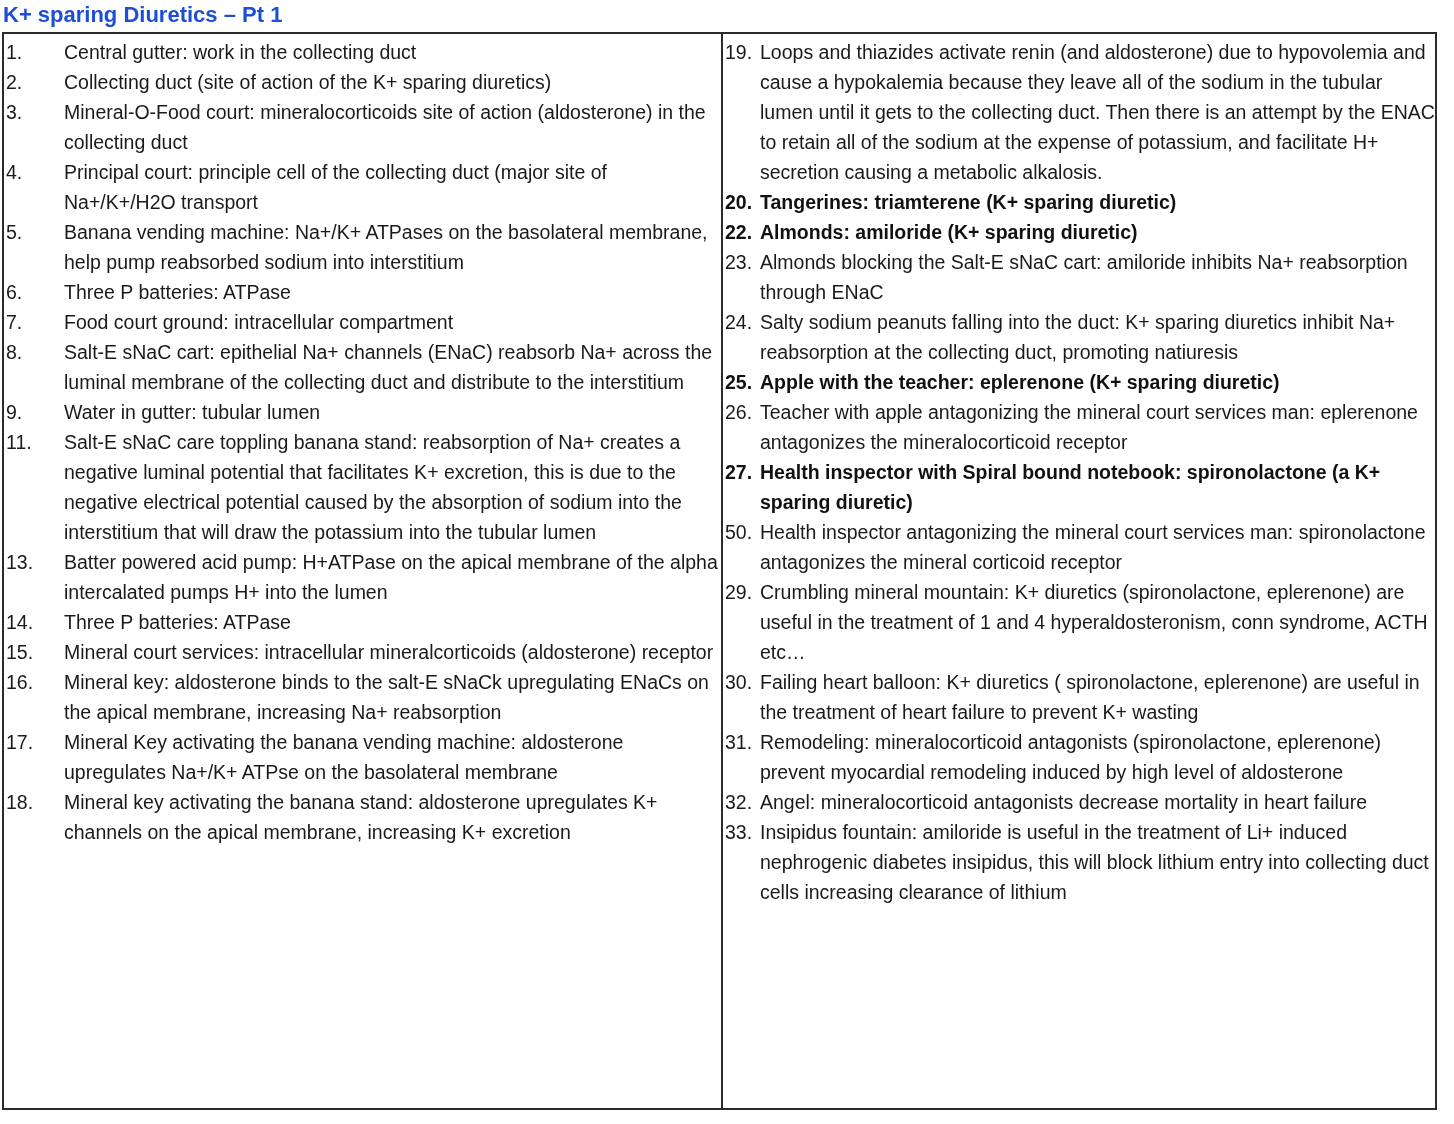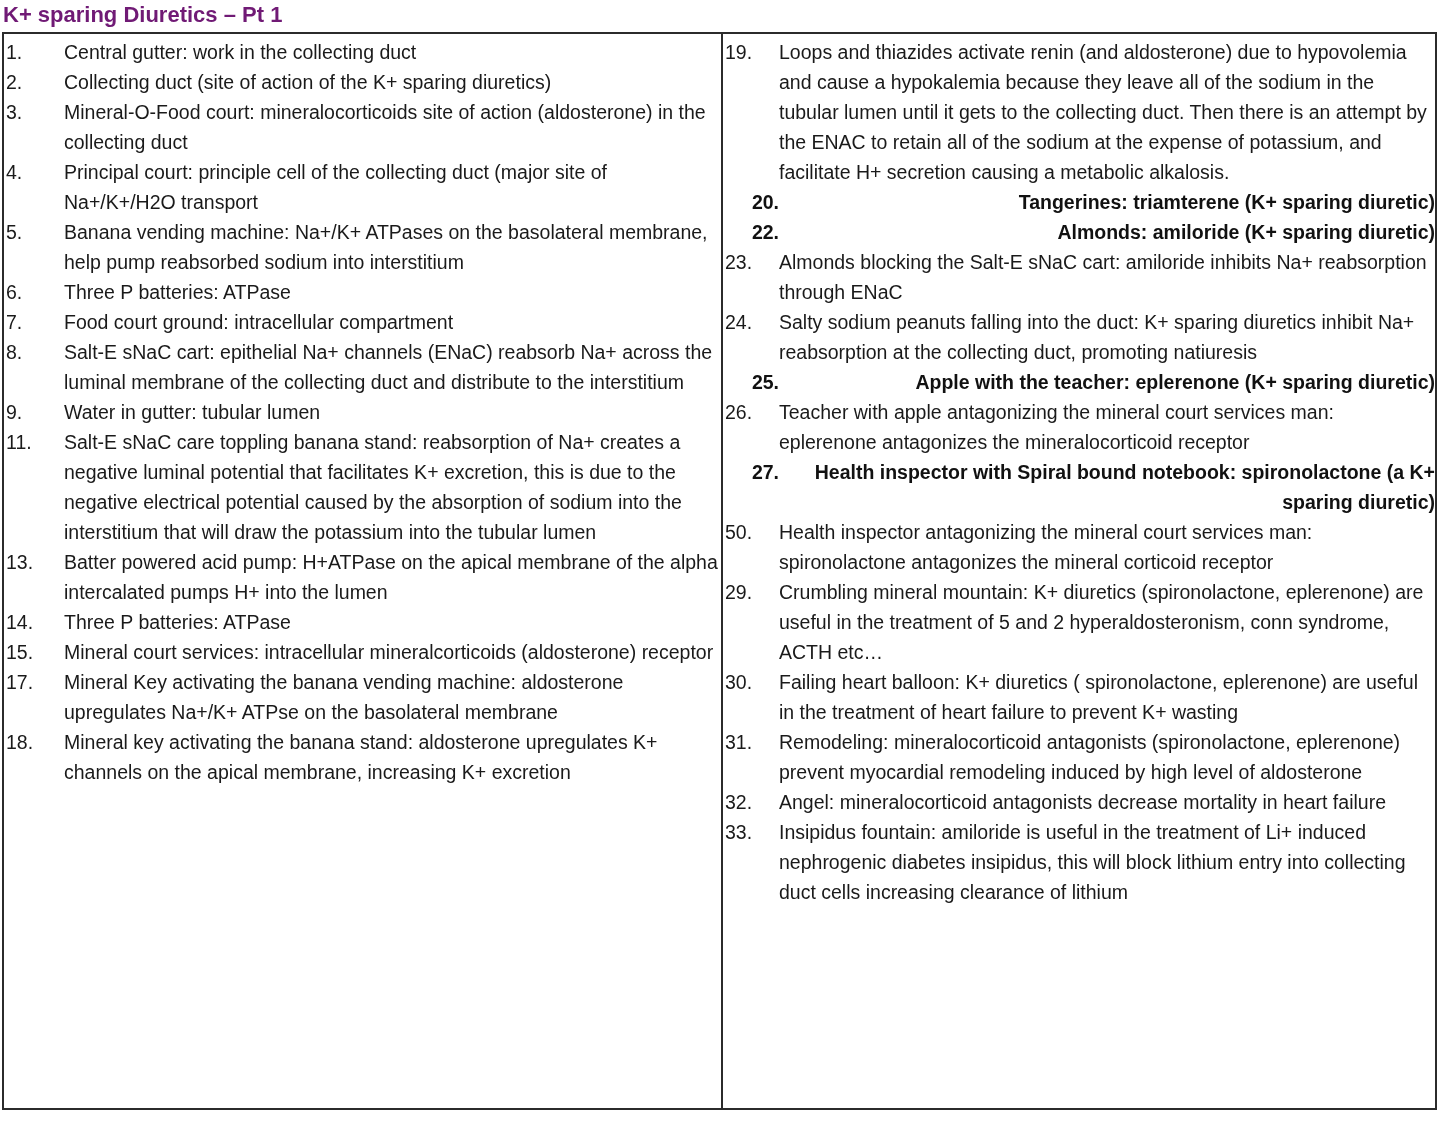--- a/index.html
+++ b/index.html
@@ -18,21 +18,21 @@
     height: 1124px;
     background: #ffffff;
     overflow: hidden;
   }
   .doc-title {
     position: absolute;
     left: 3px;
     top: 2px;
     font-size: 22px;
     font-weight: bold;
-    color: #701a75;
+    color: #1d4ed8;
     white-space: nowrap;
   }
   .notes-table {
     position: absolute;
     left: 2px;
     top: 32px;
     width: 1435px;
     height: 1078px;
     border: 2px solid #2b2b2b;
     box-sizing: border-box;
@@ -59,29 +59,28 @@
     font-size: 19.5px;
     line-height: 30px;
     color: #1a1a1a;
   }
   .item .num {
     flex: 0 0 auto;
     box-sizing: border-box;
     padding-left: 2px;
   }
   .col-left .item .num { width: 60px; }
-  .col-right .item .num { width: 56px; }
+  .col-right .item .num { width: 37px; }
   .item .text {
     flex: 1 1 auto;
   }
   .item.bold .num,
   .item.bold .text {
     font-weight: bold;
     color: #111111;
-    text-align: right;
   }
 </style>
 </head>
 <body>
 
 <div class="page">
   <div class="doc-title">K+ sparing Diuretics – Pt 1</div>
 
   <div class="notes-table">
     <div class="col col-left">
@@ -131,20 +130,24 @@
         </div>
         <div class="item">
           <span class="num">14.</span>
           <span class="text">Three P batteries: ATPase</span>
         </div>
         <div class="item">
           <span class="num">15.</span>
           <span class="text">Mineral court services: intracellular mineralcorticoids (aldosterone) receptor</span>
         </div>
         <div class="item">
+          <span class="num">16.</span>
+          <span class="text">Mineral key: aldosterone binds to the salt-E sNaCk upregulating ENaCs on the apical membrane, increasing Na+ reabsorption</span>
+        </div>
+        <div class="item">
           <span class="num">17.</span>
           <span class="text">Mineral Key activating the banana vending machine: aldosterone upregulates Na+/K+ ATPse on the basolateral membrane</span>
         </div>
         <div class="item">
           <span class="num">18.</span>
           <span class="text">Mineral key activating the banana stand: aldosterone upregulates K+ channels on the apical membrane, increasing K+ excretion</span>
         </div>
       </div>
     <div class="col col-right">
         <div class="item">
@@ -178,21 +181,21 @@
         <div class="item bold">
           <span class="num">27.</span>
           <span class="text">Health inspector with Spiral bound notebook: spironolactone (a K+ sparing diuretic)</span>
         </div>
         <div class="item">
           <span class="num">50.</span>
           <span class="text">Health inspector antagonizing the mineral court services man: spironolactone antagonizes the mineral corticoid receptor</span>
         </div>
         <div class="item">
           <span class="num">29.</span>
-          <span class="text">Crumbling mineral mountain: K+ diuretics (spironolactone, eplerenone) are useful in the treatment of 5 and 2 hyperaldosteronism, conn syndrome, ACTH etc…</span>
+          <span class="text">Crumbling mineral mountain: K+ diuretics (spironolactone, eplerenone) are useful in the treatment of 1 and 4 hyperaldosteronism, conn syndrome, ACTH etc…</span>
         </div>
         <div class="item">
           <span class="num">30.</span>
           <span class="text">Failing heart balloon: K+ diuretics ( spironolactone, eplerenone) are useful in the treatment of heart failure to prevent K+ wasting</span>
         </div>
         <div class="item">
           <span class="num">31.</span>
           <span class="text">Remodeling: mineralocorticoid antagonists (spironolactone, eplerenone) prevent myocardial remodeling induced by high level of aldosterone</span>
         </div>
         <div class="item">

